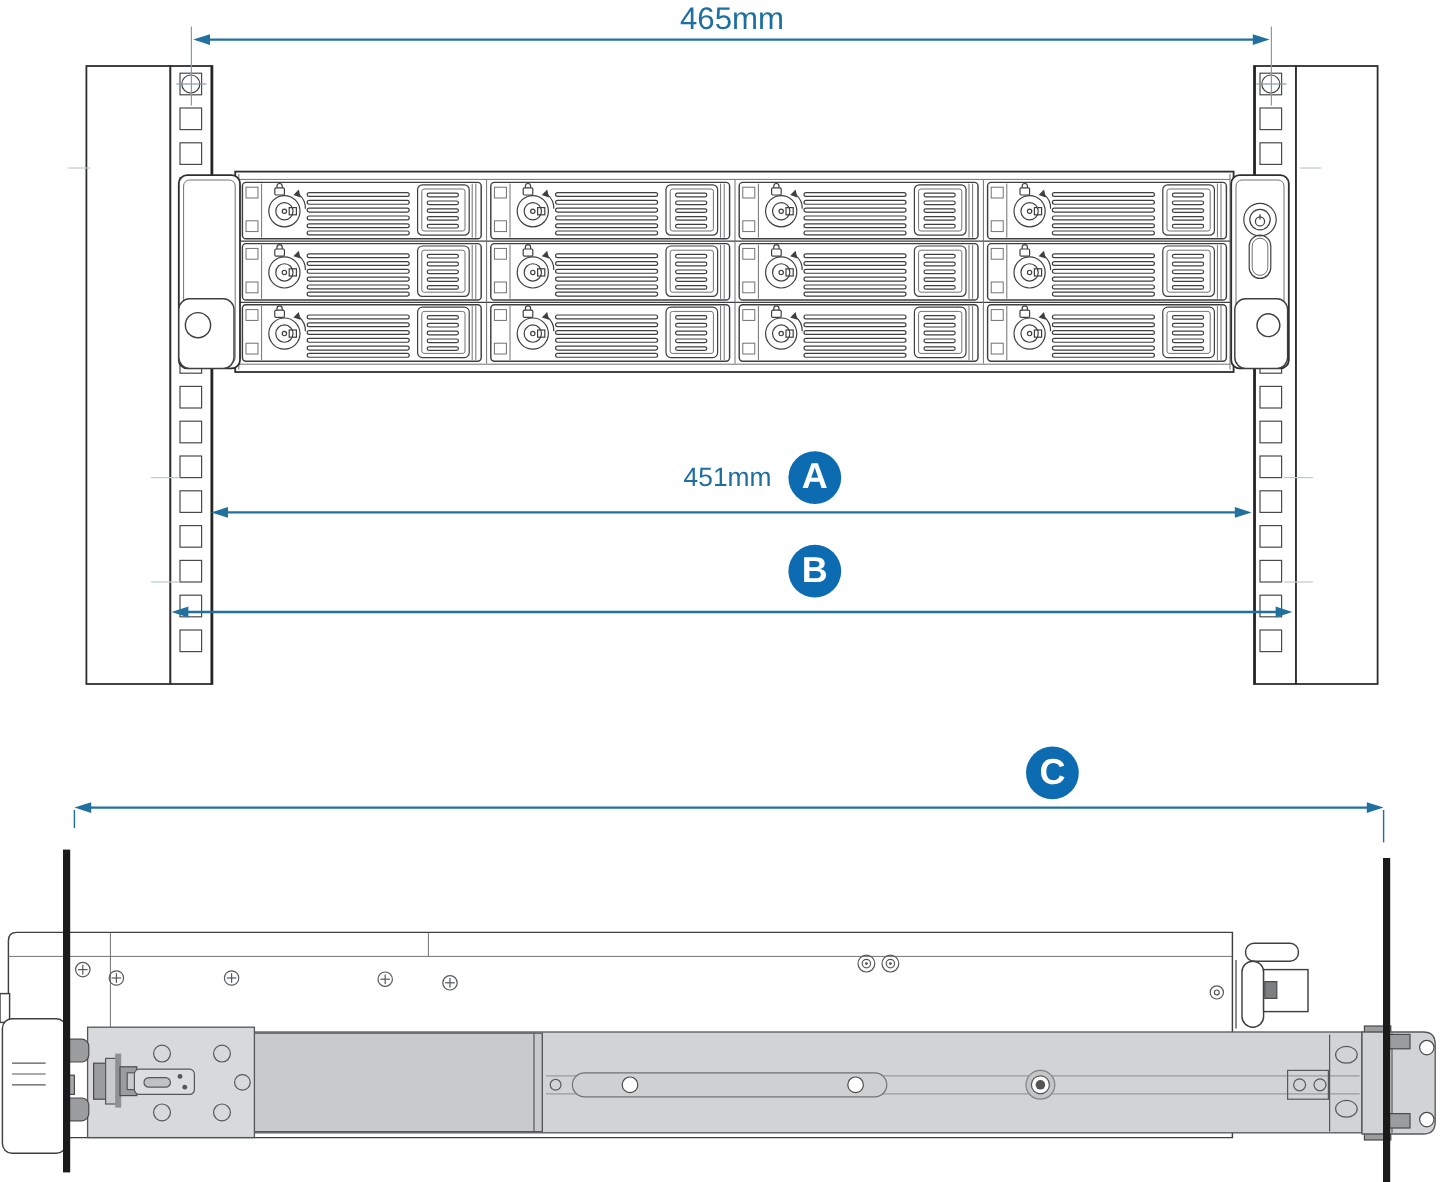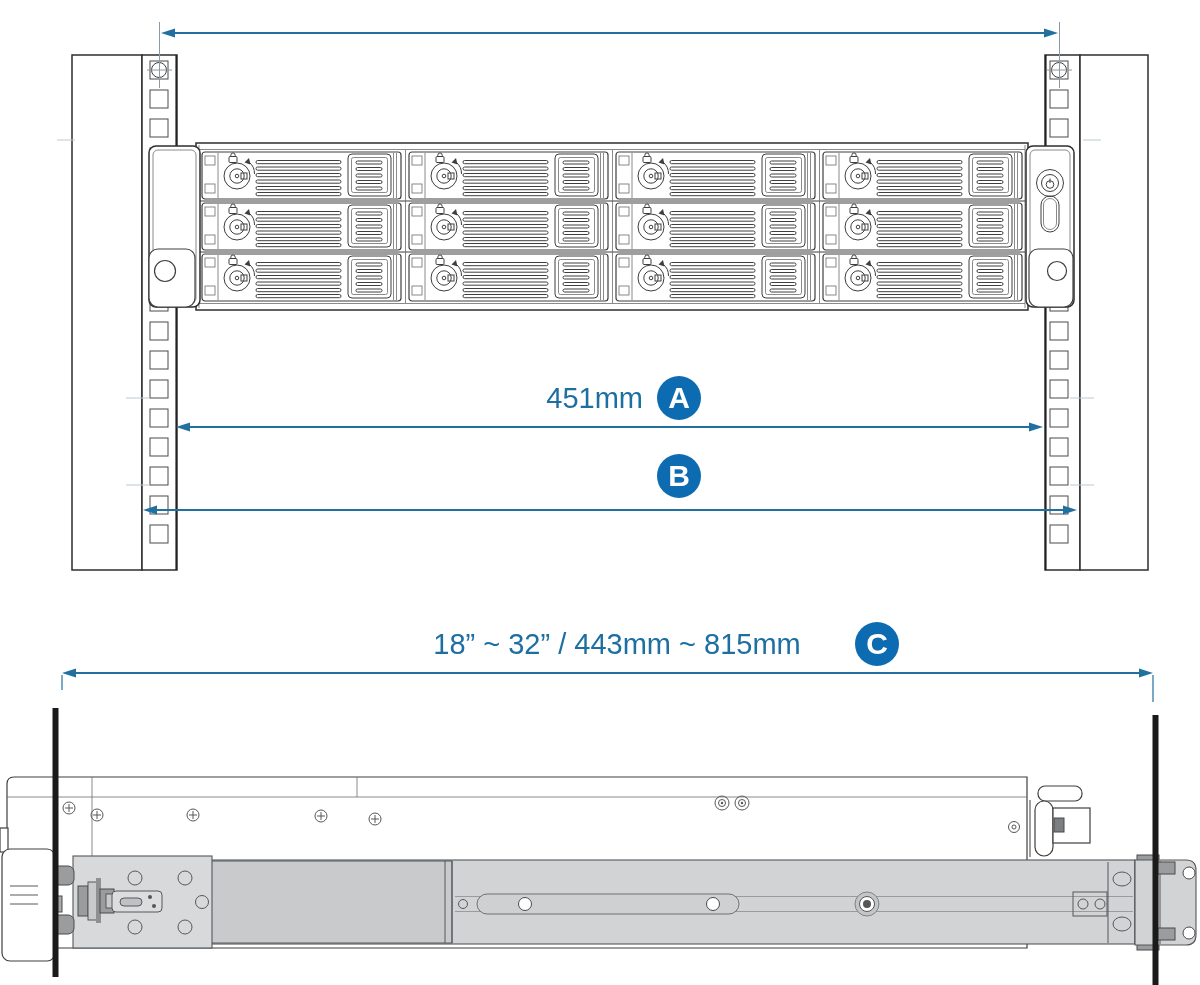--- a/index.html
+++ b/index.html
@@ -17,21 +17,21 @@
   .gray2{fill:#c9cacc;stroke:#55585a;stroke-width:1;}
   .gray3{fill:#9b9c9e;stroke:#4a4a4a;stroke-width:1;}
   .dkln {stroke:#55585a;stroke-width:1;fill:none;}
   .dim  {stroke:#20719f;stroke-width:2;fill:none;}
   .dimt {stroke:#20719f;stroke-width:1.2;fill:none;}
   .dimf {fill:#20719f;stroke:none;}
   .guide{stroke:#8b9aa4;stroke-width:1;fill:none;}
   .tick {stroke:#b9c9d2;stroke-width:1;fill:none;}
   .post {fill:#1a1a1a;stroke:none;}
   
-  .dimtext{position:absolute;color:#1d6fa2;font-size:29px;line-height:30px;}
+  .dimtext{position:absolute;color:#1d6fa2;font-size:22px;line-height:30px;}
   .badge{position:absolute;width:44px;height:44px;border-radius:50%;background:#0d6cb1;
          color:#fff;font-weight:bold;font-size:30px;line-height:44px;text-align:center;}
 </style>
 </head>
 <body>
 
 <div id="canvas">
 
   <svg width="1200" height="600" viewBox="0 0 1200 600" style="top:0">
     <defs>
@@ -329,21 +329,21 @@
 
     <g>
       <line x1="73" y1="673" x2="1142" y2="673" class="dim"></line>
       <polygon points="62,673 76,668.5 76,677.5" class="dimf"></polygon>
       <polygon points="1153,673 1139,668.5 1139,677.5" class="dimf"></polygon>
       <line x1="62" y1="675" x2="62" y2="690" class="dimt"></line>
       <line x1="1153" y1="675" x2="1153" y2="702" class="dimt"></line>
     </g>
   </svg>
 
+  <div class="dimtext" style="left:460px;top:0;width:300px;text-align:center;font-size:26px;">465mm</div>
 
   <div class="dimtext" style="left:443px;top:383px;width:200px;text-align:right;">451mm</div>
   <div class="badge" style="left:657px;top:376px;">A</div>
 
   <div class="badge" style="left:657px;top:454px;">B</div>
 
-  <div class="dimtext" style="left:367px;top:629px;width:500px;text-align:center;">18” ~ 32”  /  443mm ~ 815mm</div>
   <div class="badge" style="left:855px;top:622px;">C</div>
 </div>
 
 </body></html>

